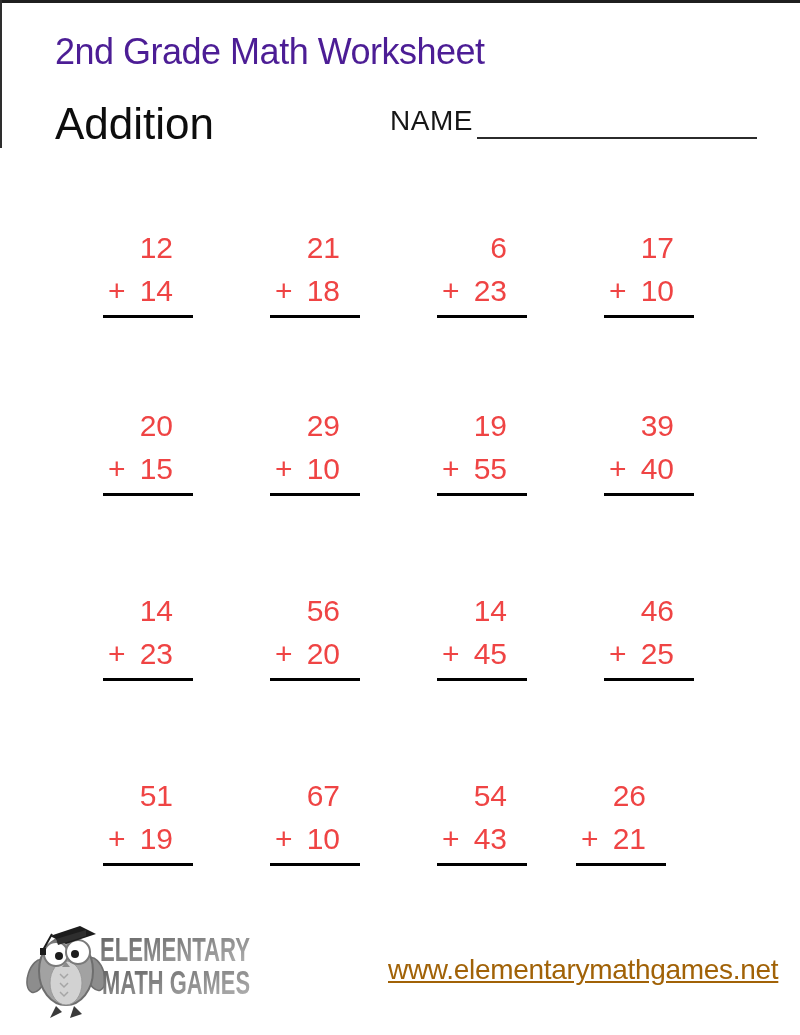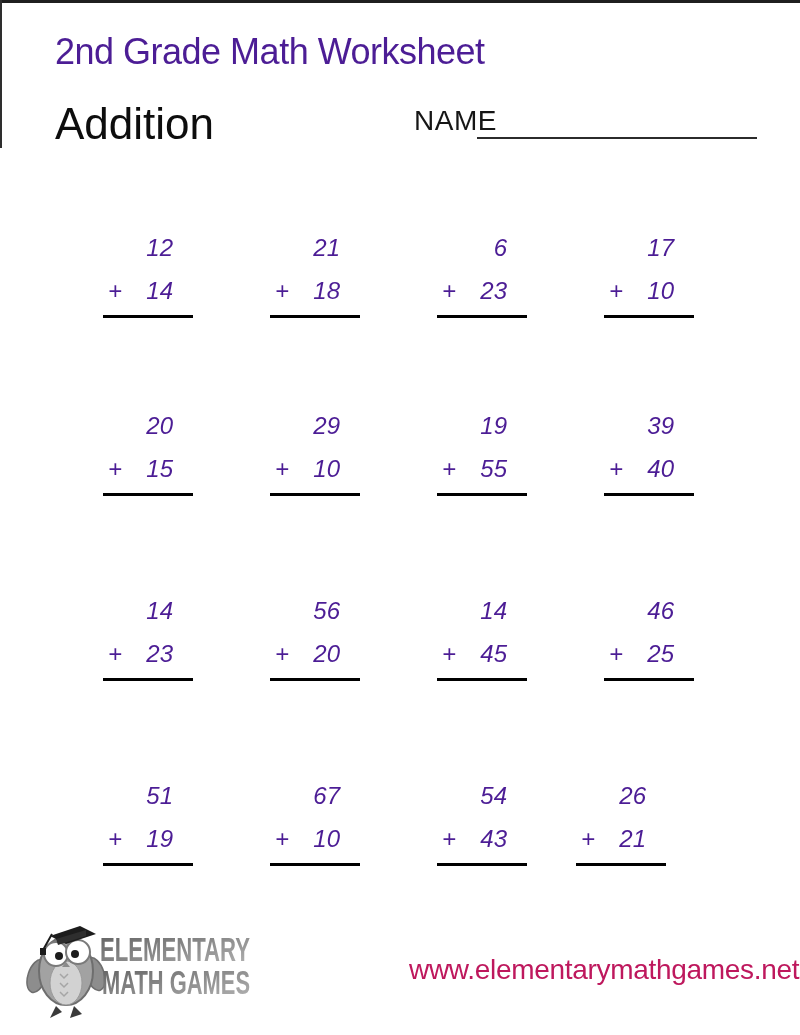--- a/index.html
+++ b/index.html
@@ -13,34 +13,34 @@
   }
   .page { position: absolute; inset: 0; background: #fff; }
 
   
   .edge-top  { position: absolute; top: 0; left: 0; width: 800px; height: 3px; background: #1f1f1f; }
   .edge-left { position: absolute; top: 0; left: 0; width: 2px; height: 148px; background: #2e2e2e; }
 
   
   .title    { position: absolute; left: 55px; top: 30px;  font-size: 36px; line-height: 1.2; color: #4c1d95; letter-spacing: -0.5px; }
   .subtitle { position: absolute; left: 55px; top: 98px;  font-size: 44px; line-height: 1.2; color: #0d0d0d; }
-  .name-label { position: absolute; left: 414px; top: 106px; font-size: 28px; line-height: 1.1; color: #161616; letter-spacing: 0.5px; }
+  .name-label { position: absolute; left: 390px; top: 106px; font-size: 28px; line-height: 1.1; color: #161616; letter-spacing: 0.5px; }
   .name-line  { position: absolute; left: 477px; top: 137px; width: 280px; height: 2px; background: #2b2b2b; }
 
   
-  .problem { position: absolute; width: 90px; font-size: 24px; color: #4c1d95; font-style: italic; }
+  .problem { position: absolute; width: 90px; font-size: 30px; color: #ef4444; }
   .p-top    { text-align: right; padding-right: 20px; line-height: 32px; }
   .p-bottom { display: flex; justify-content: space-between; align-items: baseline;
               padding: 0 20px 0 5px; line-height: 32px; margin-top: 11px; }
   .p-line   { height: 3px; background: #000; margin-top: 8px; }
 
   
   .owl-logo  { position: absolute; left: 26px; top: 916px; }
   .logo-text { position: absolute; left: 100px; top: 928px; }
-  .website   { position: absolute; left: 409px; top: 954px; font-size: 28px; color: #be185d; letter-spacing: -0.3px; }
+  .website   { position: absolute; left: 388px; top: 954px; font-size: 28px; color: #a16207; letter-spacing: -0.3px; text-decoration: underline; }
 </style>
 </head>
 <body>
 
 <div class="page">
 
   <div class="edge-top"></div>
   <div class="edge-left"></div>
 
   <div class="title">2nd Grade Math Worksheet</div>

